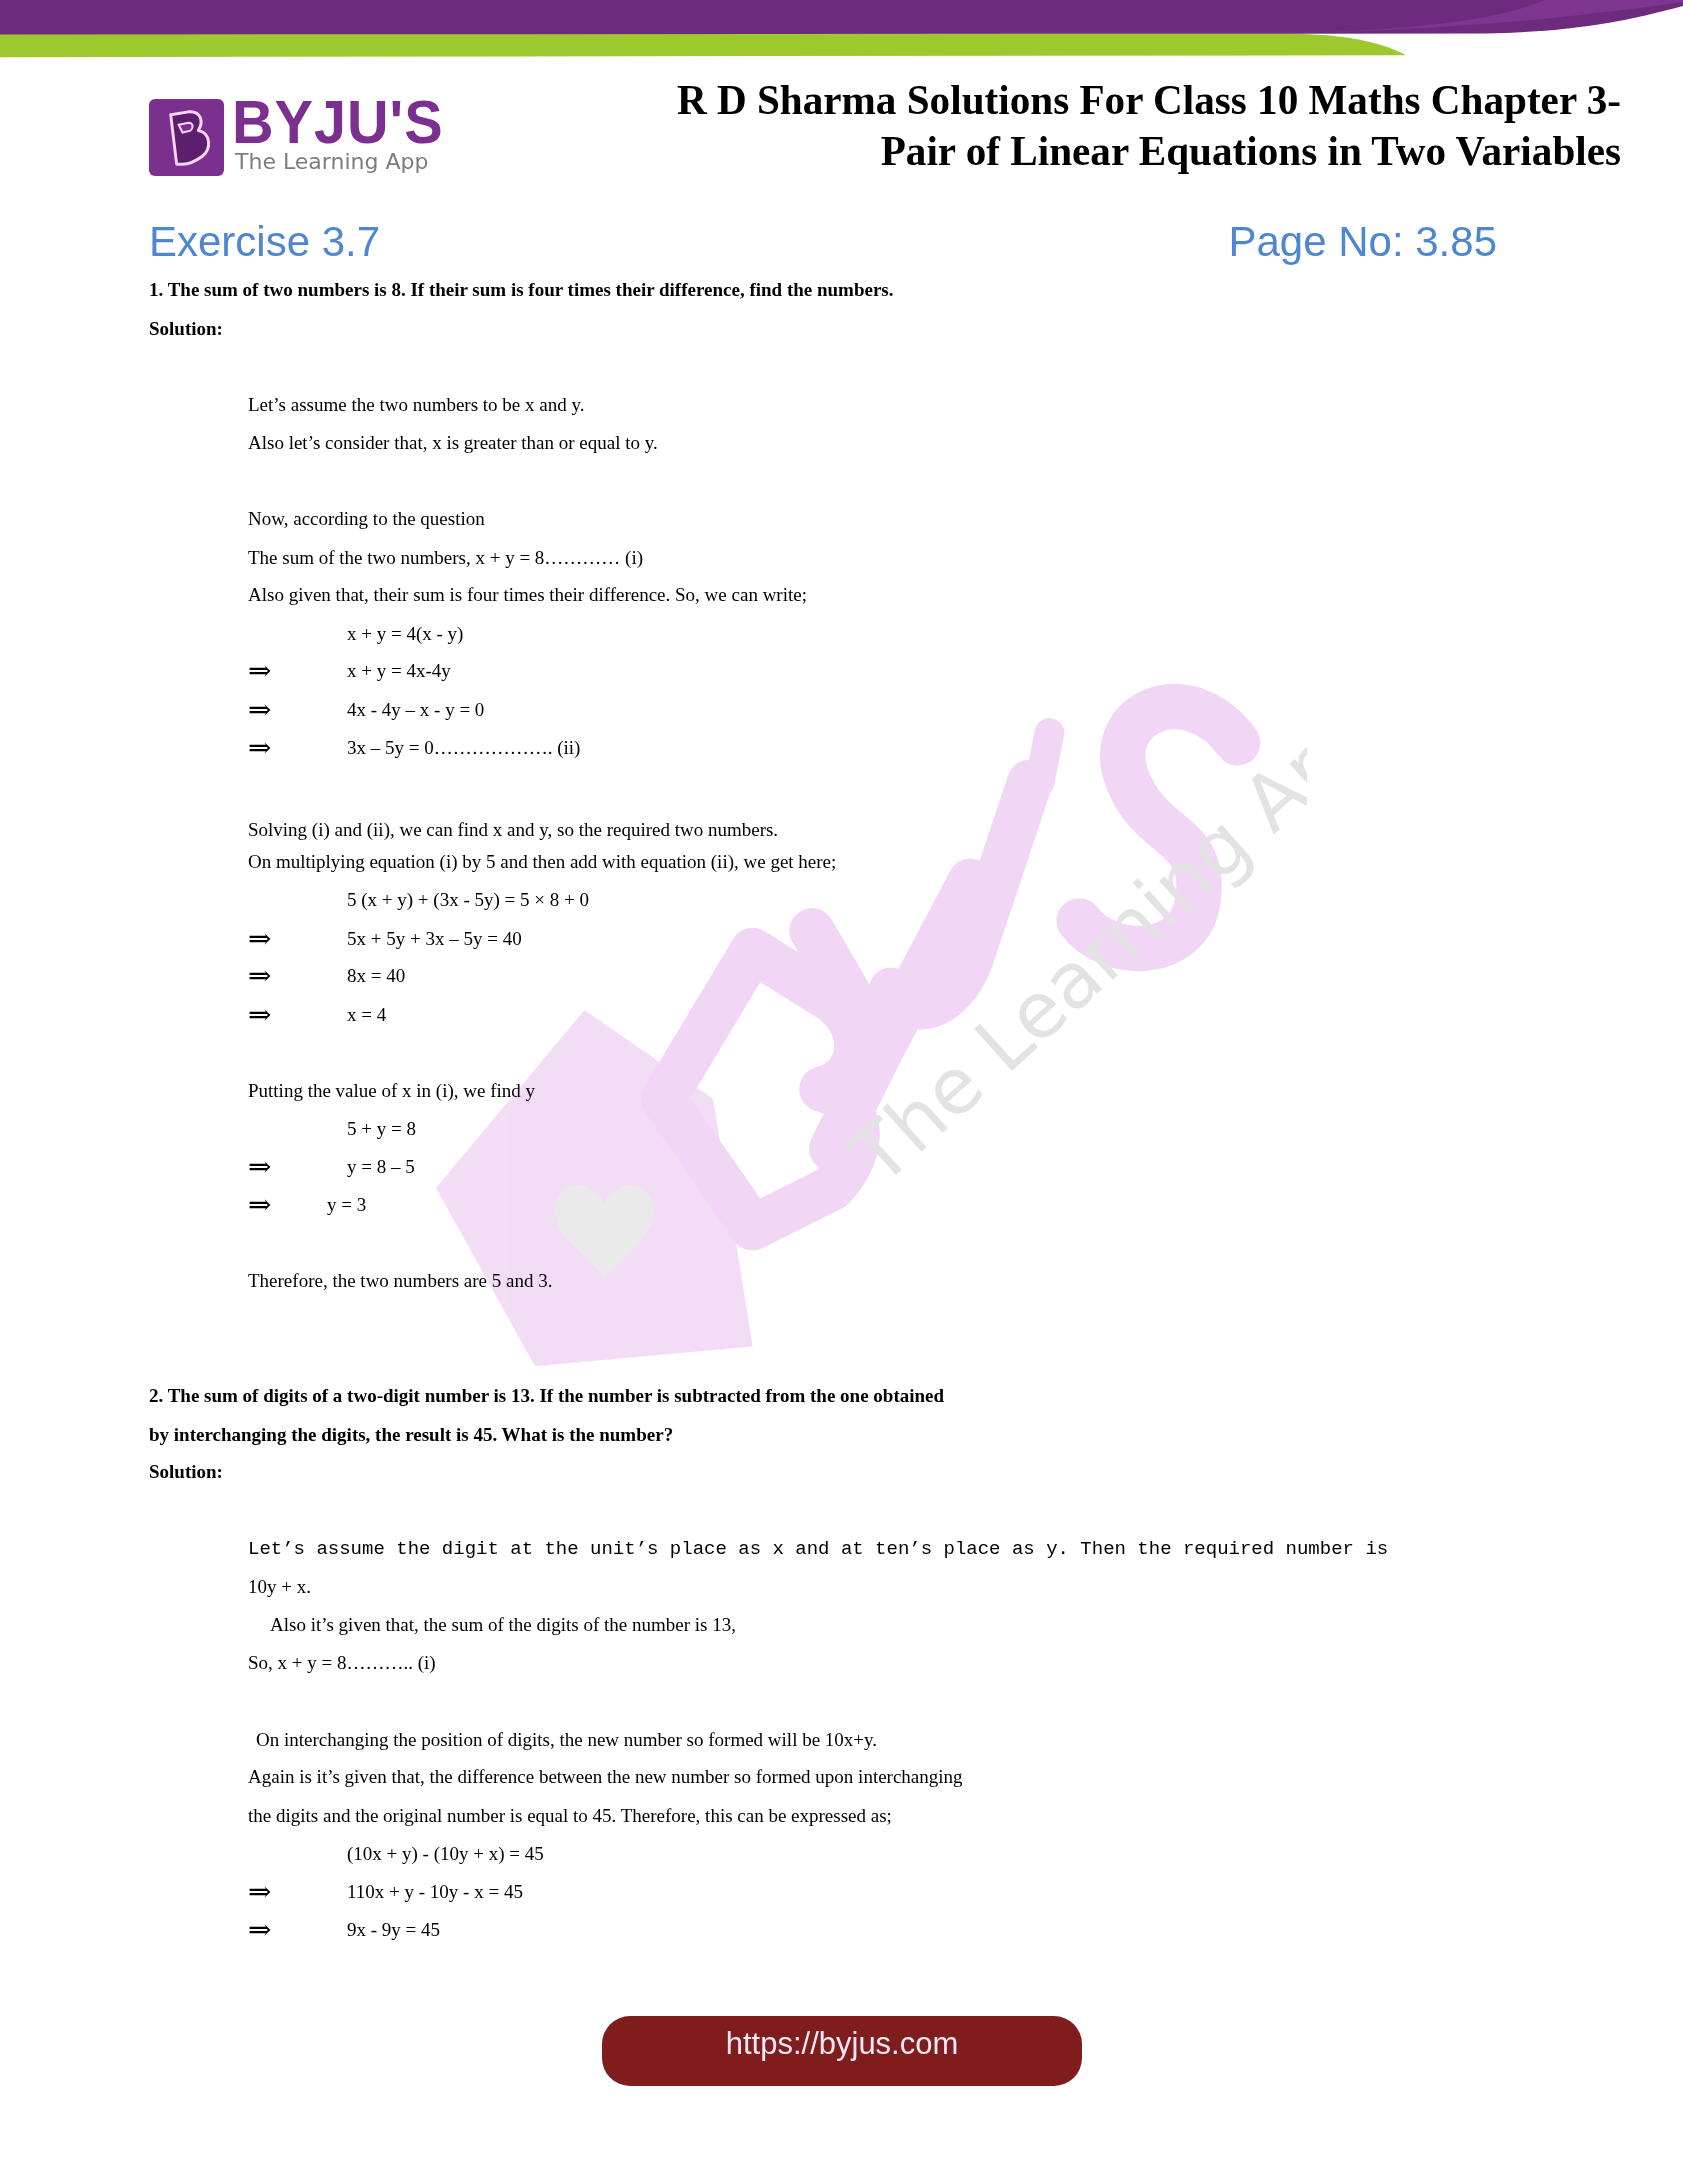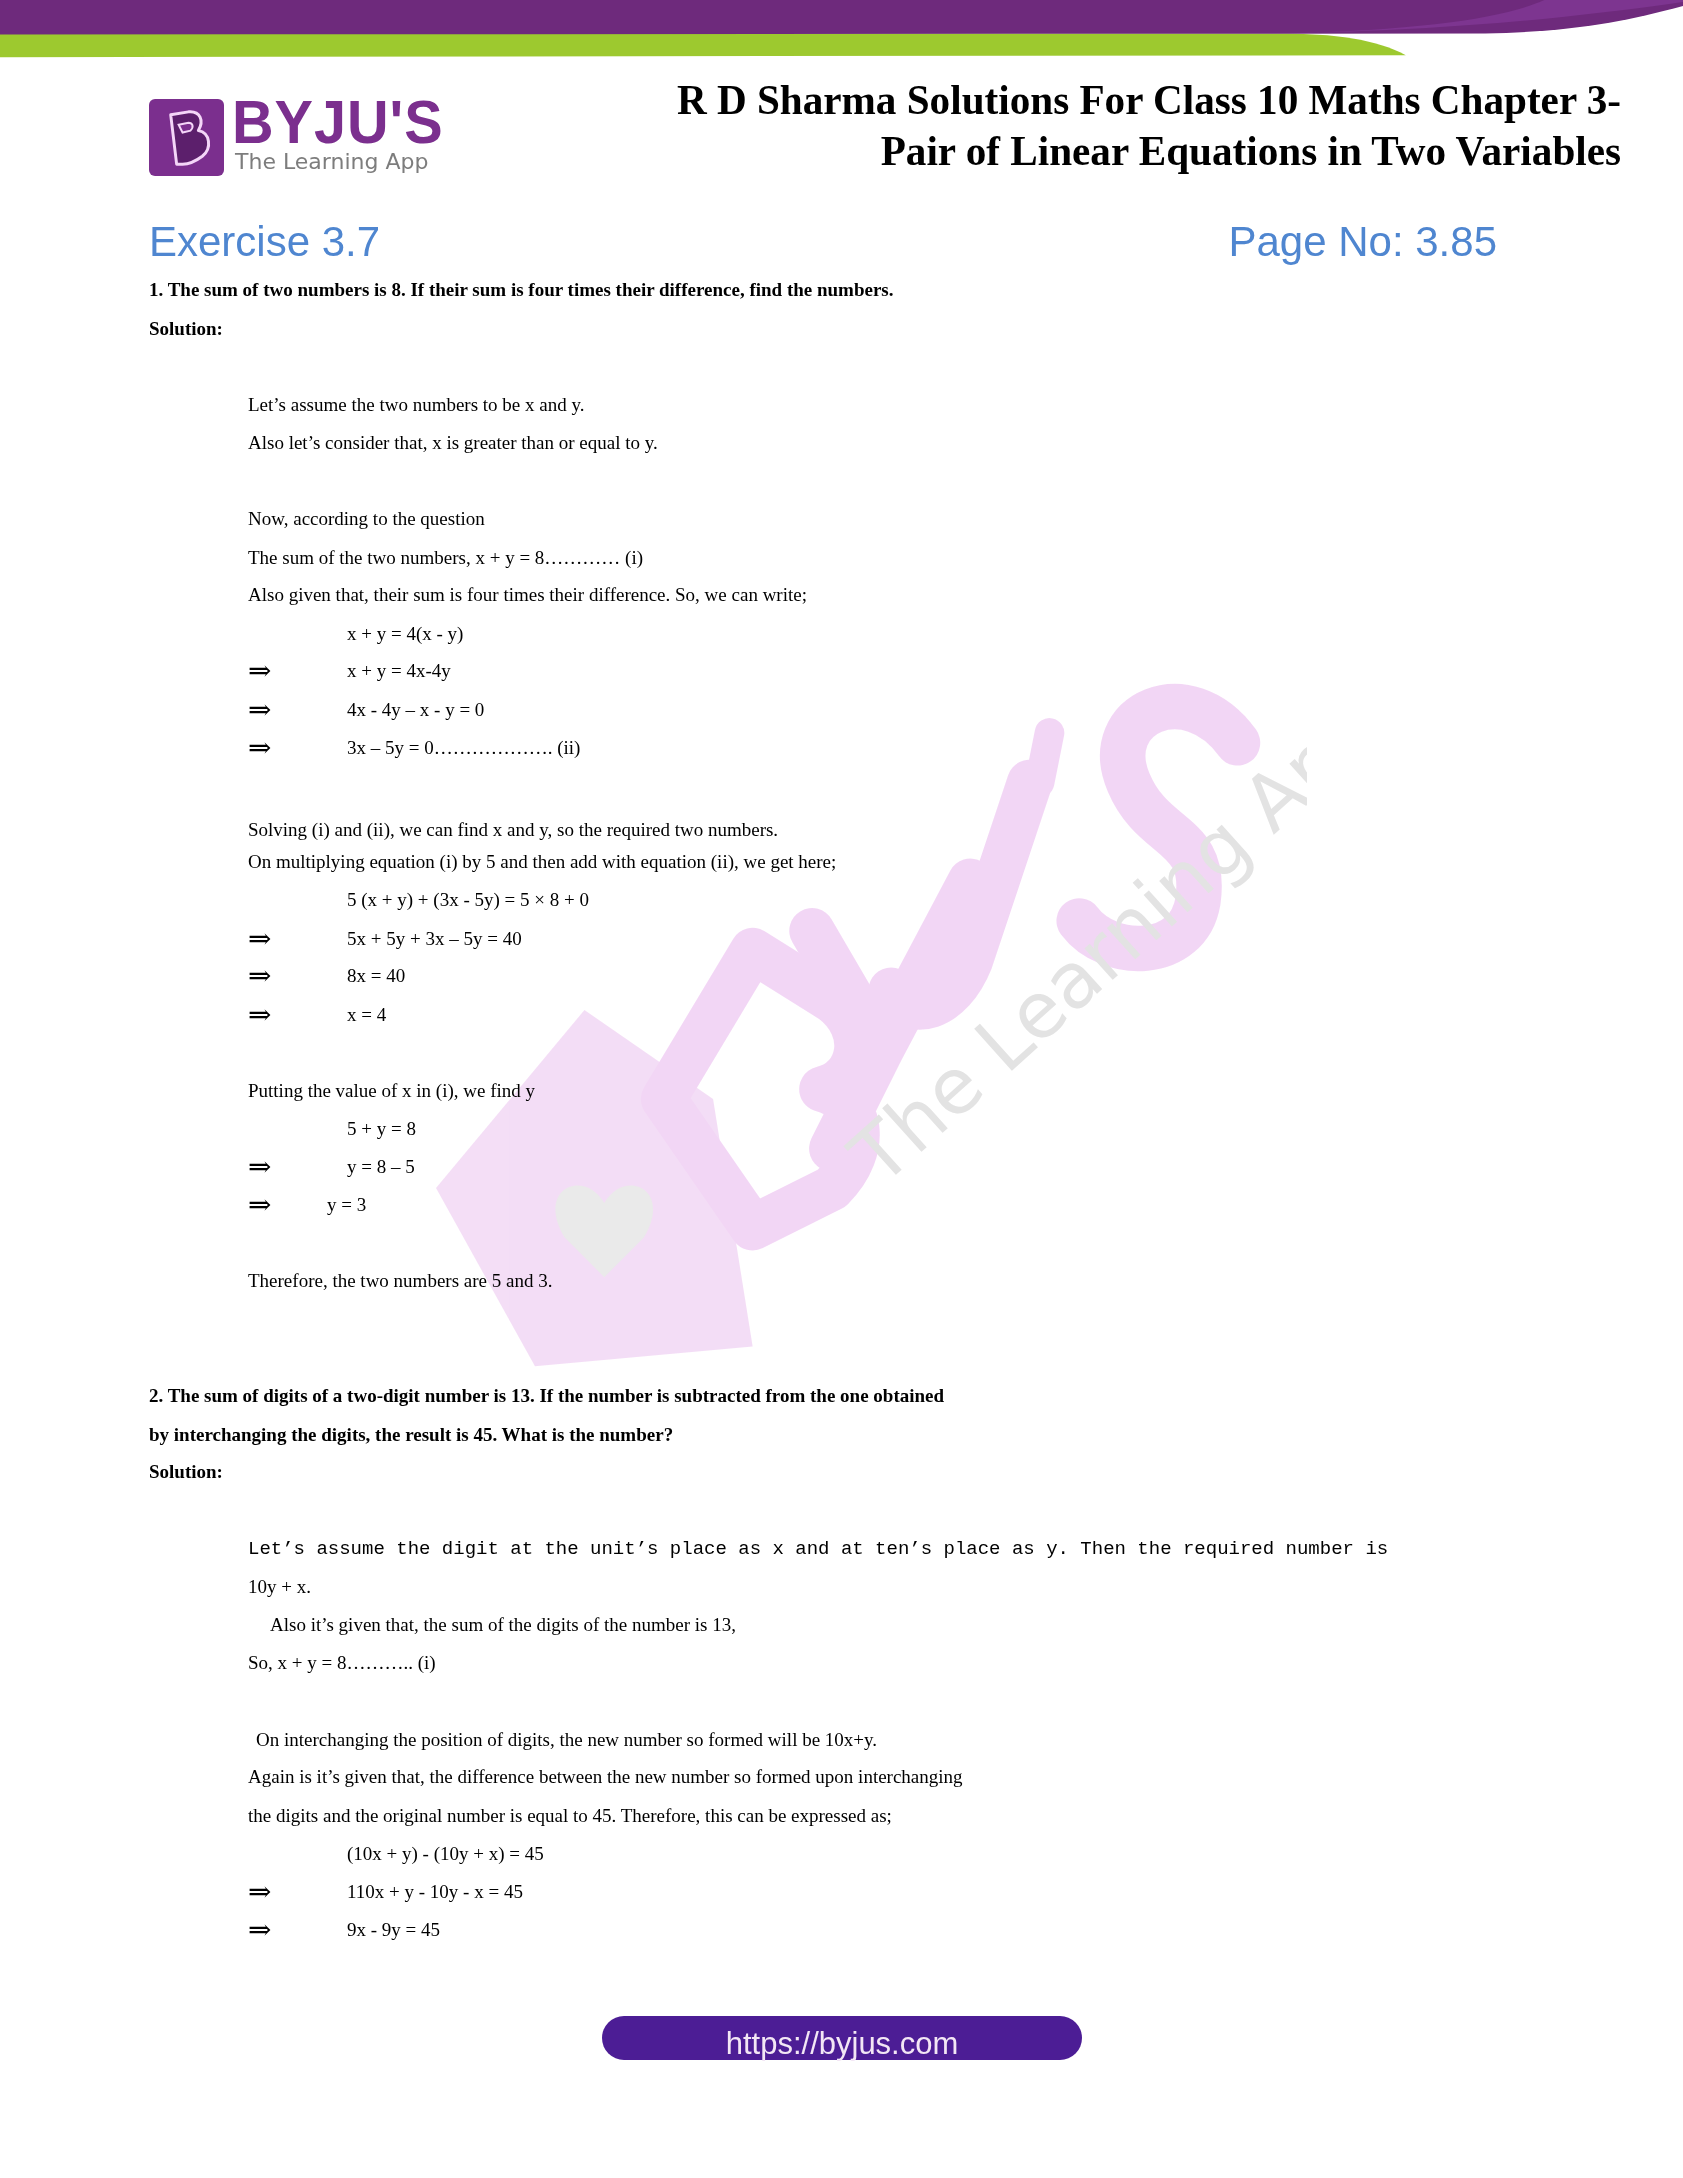--- a/index.html
+++ b/index.html
@@ -51,22 +51,22 @@
     position: absolute; font-size: 19px; line-height: 36px; white-space: nowrap;
   }
   .bold { font-weight: bold; }
   .arrow { position: absolute; font-size: 28px; line-height: 36px; }
 
   
   .watermark { position: absolute; left: 416px; top: 634px; width: 891px; height: 752px; pointer-events: none; }
 
   
   .footer-link {
-    position: absolute; left: 602px; top: 2016px; width: 480px; height: 44px;
-    background: #4c1d95; border-radius: 28px;
+    position: absolute; left: 602px; top: 2016px; width: 480px; height: 70px;
+    background: #7f1d1d; border-radius: 28px;
     color: #f3e6f5; text-align: center;
     font-family: "Liberation Sans", "DejaVu Sans", sans-serif;
     font-size: 31px; line-height: 55px; text-decoration: none; display: block;
   }
 </style>
 </head>
 <body>
 
 <svg class="band-svg" viewBox="0 0 1700 70" preserveAspectRatio="none">
   <path d="M0,34 L1290,34 C1350,34 1390,40 1420,56 L0,58 Z" fill="#9dc92f"></path>

